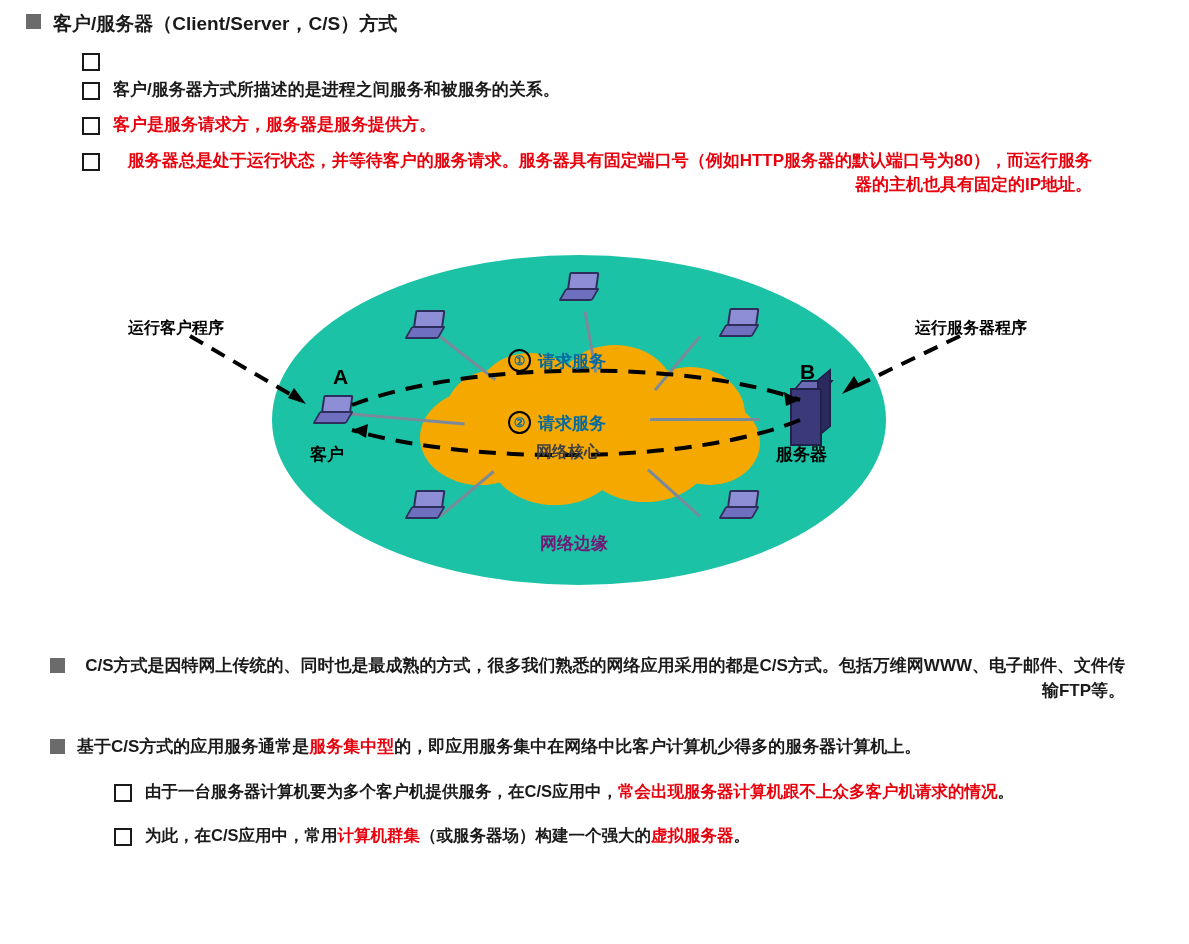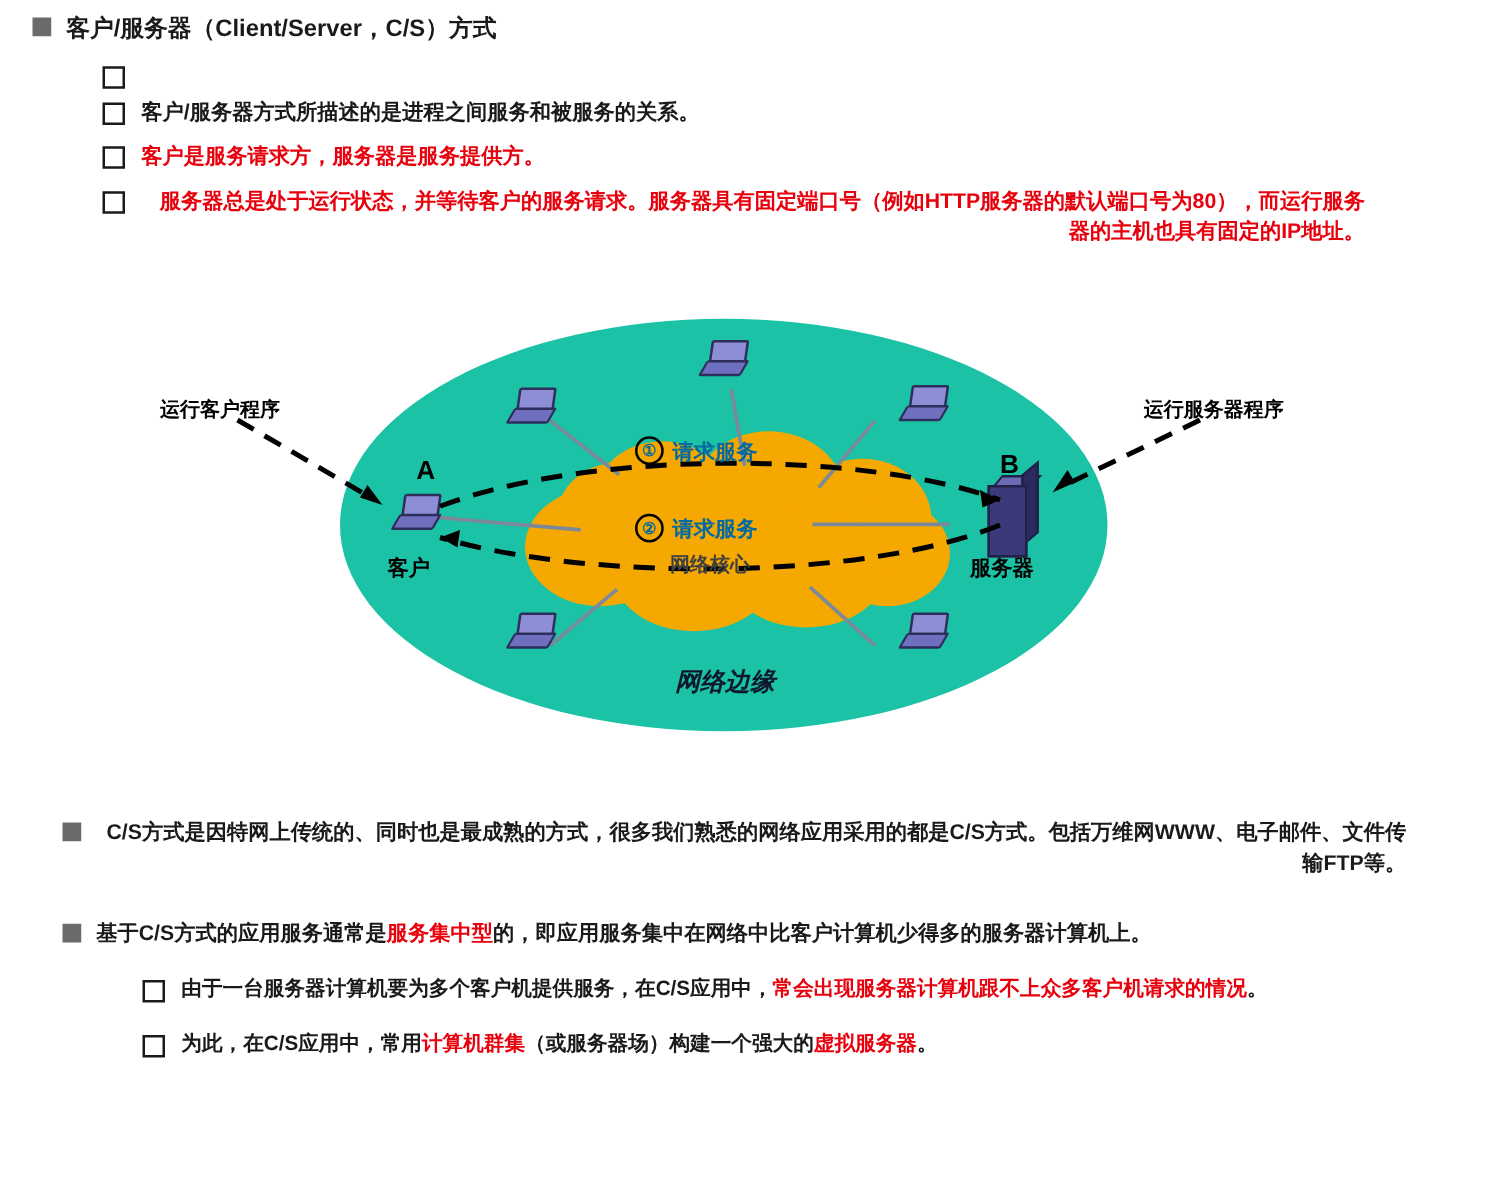--- a/index.html
+++ b/index.html
@@ -87,24 +87,23 @@
   }
   .cloud-lobe {
     position: absolute;
     background: #f5a800;
     border-radius: 50%;
   }
   .label-edge {
     position: absolute;
     left: 540px;
     top: 292px;
-    font-size: 20px;
-    font-weight: bold;
-    color: #0f172a;
-    font-style: italic;
+    font-size: 17px;
+    font-weight: bold;
+    color: #701a75;
   }
   .label-core {
     position: absolute;
     left: 536px;
     top: 202px;
     font-size: 16px;
     font-weight: bold;
     color: #404040;
     z-index: 6;
   }

